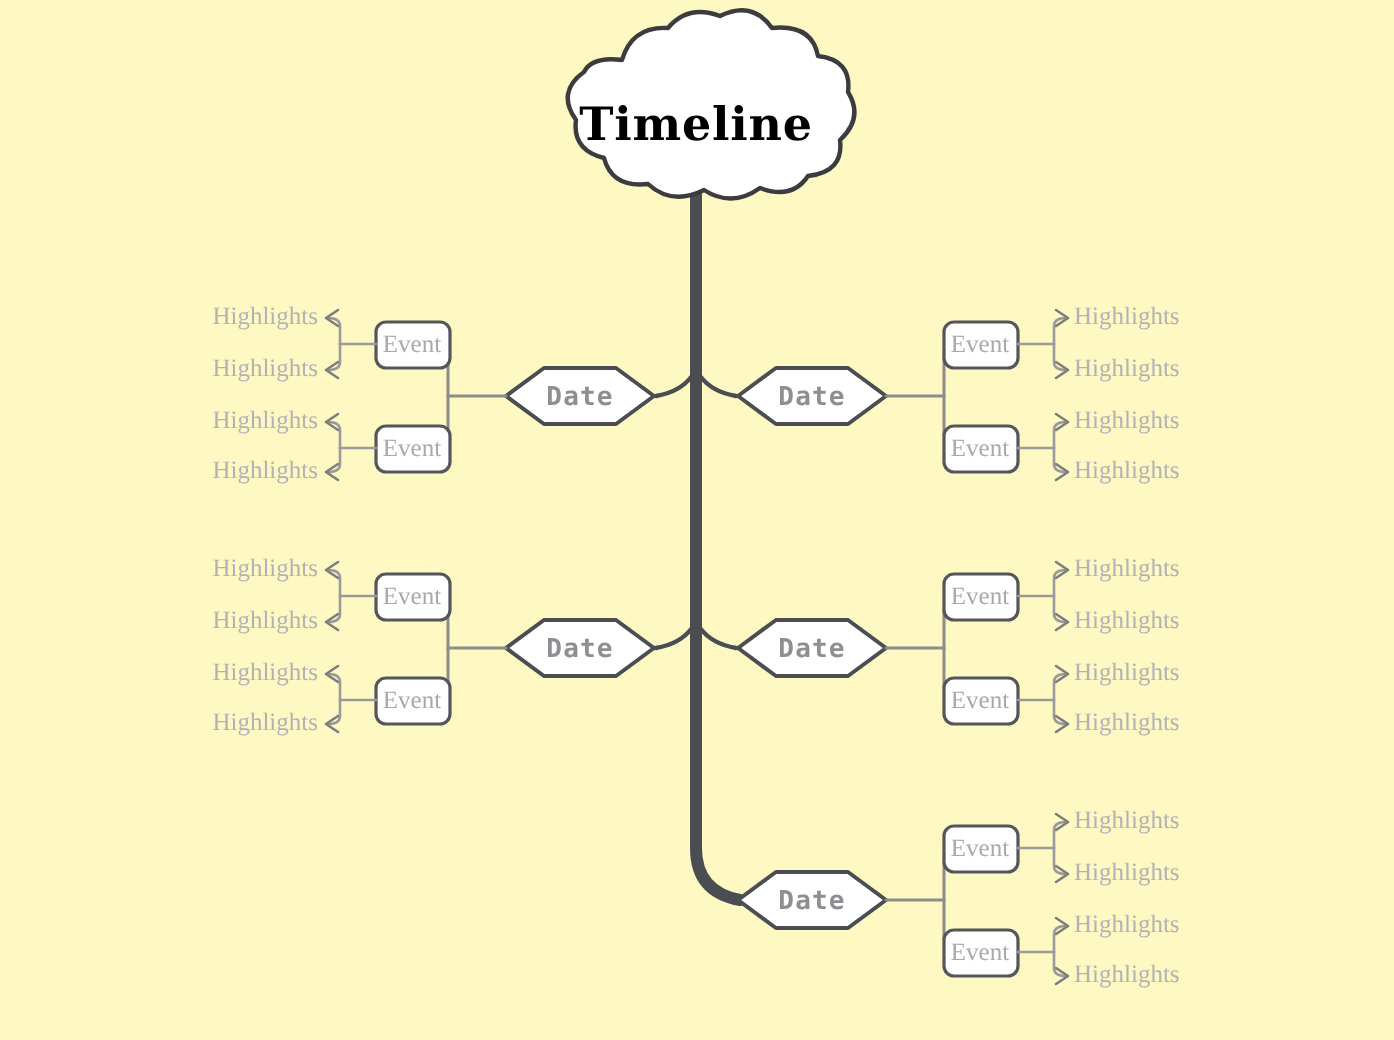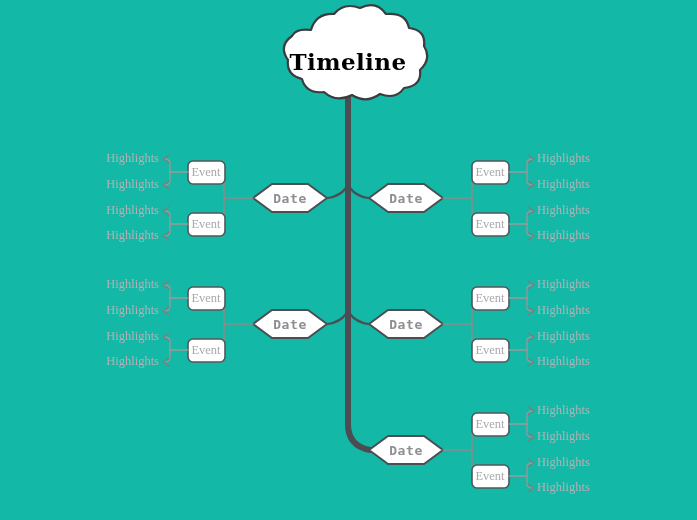--- a/index.html
+++ b/index.html
@@ -1,18 +1,18 @@
 <!DOCTYPE html>
 <html><head>
 <meta charset="utf-8">
 <style>
   html,body{margin:0;padding:0;background:#ffffff;}
   body{width:697px;height:520px;overflow:hidden;
        font-family:"Liberation Serif",serif;}
-  #canvas{position:relative;width:697px;height:520px;background:#14b8a6;}
+  #canvas{position:relative;width:697px;height:520px;background:#fef9c3;}
   svg#diagram{position:absolute;left:0;top:0;width:697px;height:520px;}
 
   .trunk{fill:none;stroke:#4a4d52;stroke-width:6;stroke-linecap:round;stroke-linejoin:round;}
   .branch{fill:none;stroke:#4a4d52;stroke-width:2.2;stroke-linecap:round;stroke-linejoin:round;}
   .conn{fill:none;stroke:#8c8c8c;stroke-width:1.5;stroke-linecap:round;stroke-linejoin:round;}
   .conn-thin{fill:none;stroke:#9a9a9a;stroke-width:1.3;stroke-linecap:round;stroke-linejoin:round;}
   .arrowhead{fill:none;stroke:#7d7d7d;stroke-width:1.3;stroke-linecap:round;stroke-linejoin:round;}
 
   .cloud-shape{fill:#ffffff;stroke:#3c3c40;stroke-width:2.2;stroke-linejoin:round;}
   .hex-shape{fill:#ffffff;stroke:#4a4d52;stroke-width:2;stroke-linejoin:round;}

